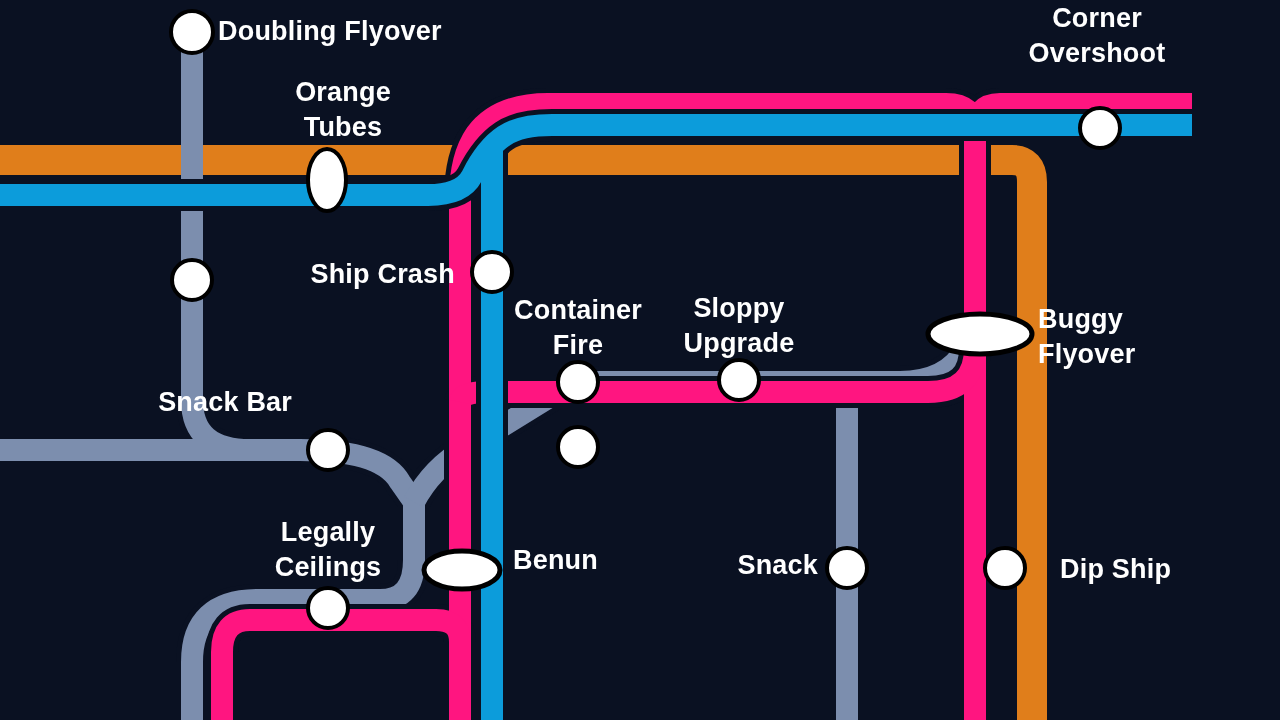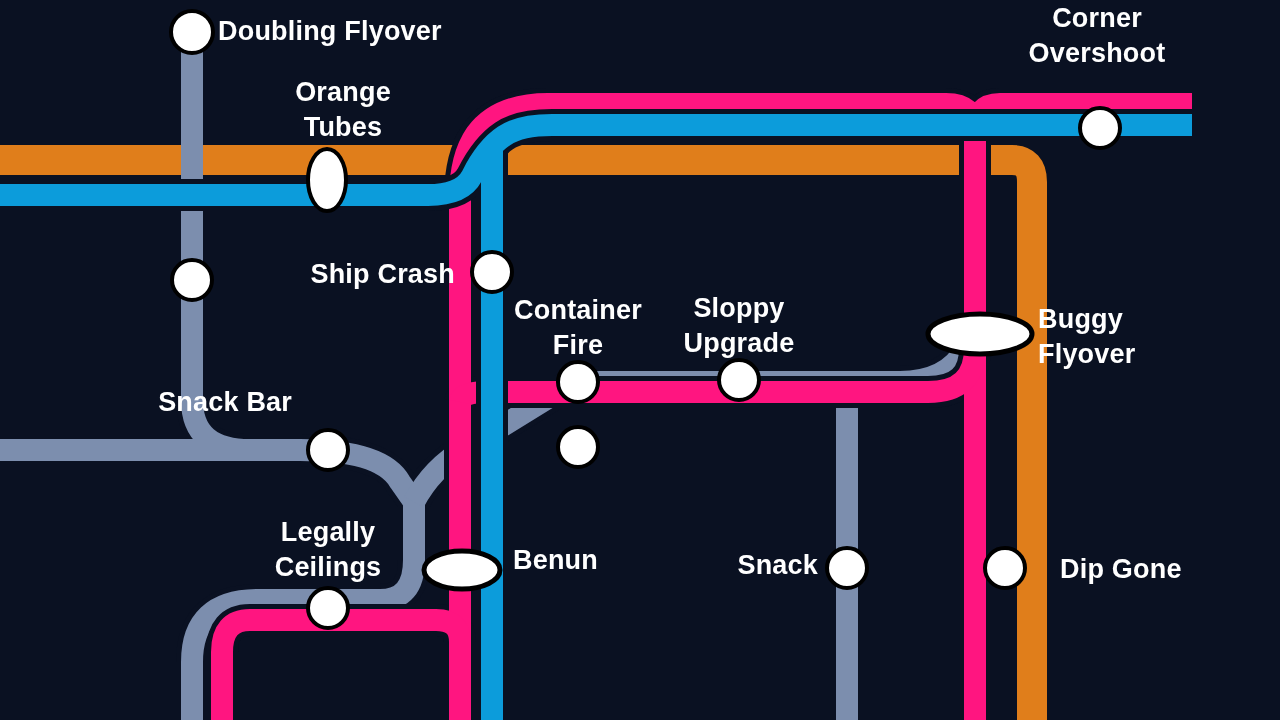--- a/index.html
+++ b/index.html
@@ -123,15 +123,15 @@
   <div class="station-label lbl-center" style="left:578px;  top:328px;">Container
 Fire</div>
   <div class="station-label lbl-center" style="left:739px;  top:326px;">Sloppy
 Upgrade</div>
   <div class="station-label lbl-right" style="left:1038px; top:337px;">Buggy Flyover</div>
   <div class="station-label lbl-left" style="left:292px;  top:402px;">Snack Bar</div>
   <div class="station-label lbl-center" style="left:328px;  top:550px;">Legally
 Ceilings</div>
   <div class="station-label lbl-right" style="left:513px;  top:560px;">Benun</div>
   <div class="station-label lbl-left" style="left:818px;  top:565px;">Snack</div>
-  <div class="station-label lbl-right" style="left:1060px; top:569px;">Dip Gone</div>
+  <div class="station-label lbl-right" style="left:1060px; top:569px;">Dip Ship</div>
 
 </div>
 
 </body></html>

